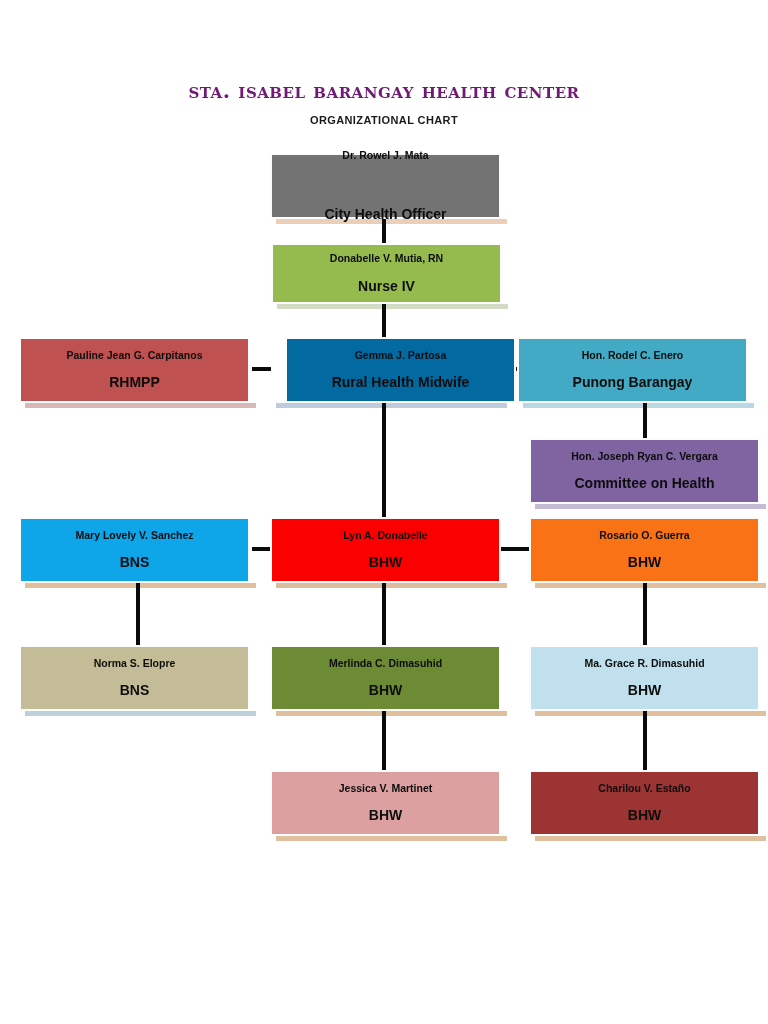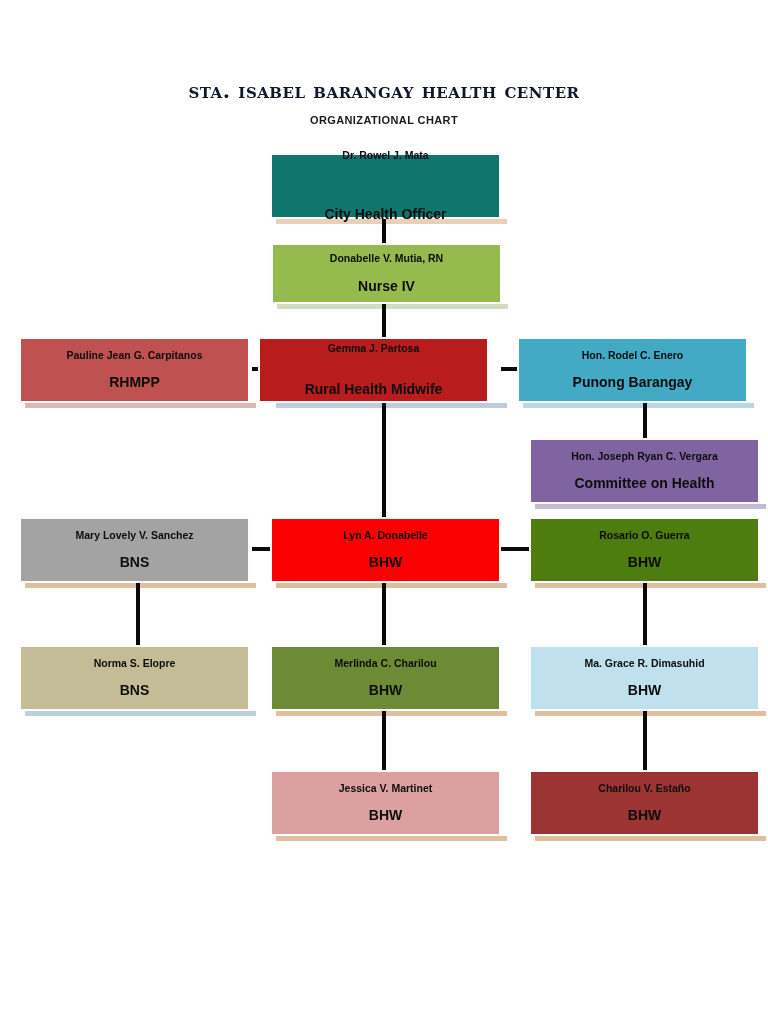--- a/index.html
+++ b/index.html
@@ -25,21 +25,21 @@
   .doc-title {
     position: absolute;
     left: 0;
     top: 78px;
     width: 768px;
     text-align: center;
     font-family: "DejaVu Serif", "Liberation Serif", serif;
     font-weight: bold;
     font-size: 21px;
     letter-spacing: 0.5px;
-    color: #0f172a;
+    color: #701a75;
     font-variant: small-caps;
     text-transform: lowercase;
   }
   .doc-subtitle {
     position: absolute;
     left: 0;
     top: 114px;
     width: 768px;
     text-align: center;
     font-size: 11px;
@@ -123,62 +123,62 @@
       <div class="conn" style="left: 382px; top: 403px; width: 4px; height: 115px; background: rgb(10, 10, 10);"></div>
       <div class="conn" style="left: 252px; top: 547px; width: 19px; height: 4px; background: rgb(10, 10, 10);"></div>
       <div class="conn" style="left: 501px; top: 547px; width: 29px; height: 4px; background: rgb(10, 10, 10);"></div>
       <div class="conn" style="left: 136px; top: 583px; width: 4px; height: 63px; background: rgb(10, 10, 10);"></div>
       <div class="conn" style="left: 382px; top: 583px; width: 4px; height: 63px; background: rgb(10, 10, 10);"></div>
       <div class="conn" style="left: 643px; top: 583px; width: 4px; height: 63px; background: rgb(10, 10, 10);"></div>
       <div class="conn" style="left: 382px; top: 702px; width: 4px; height: 69px; background: rgb(10, 10, 10);"></div>
       <div class="conn" style="left: 643px; top: 702px; width: 4px; height: 69px; background: rgb(10, 10, 10);"></div>
     </div>
   <div id="node-layer">
-      <div class="node" style="left: 270px; top: 153px; width: 231px; height: 66px; background: #0f766e; gap: 32px;">
+      <div class="node" style="left: 270px; top: 153px; width: 231px; height: 66px; background: #737373; gap: 32px;">
         <div class="name">Dr. Rowel J. Mata</div>
         <div class="role">City Health Officer</div>
       </div>
       <div class="node" style="left: 271px; top: 243px; width: 231px; height: 61px; background: rgb(149, 187, 79);">
         <div class="name">Donabelle V. Mutia, RN</div>
         <div class="role">Nurse IV</div>
       </div>
       <div class="node" style="left: 19px; top: 337px; width: 231px; height: 66px; background: rgb(191, 81, 80);">
         <div class="name">Pauline Jean G. Carpitanos</div>
         <div class="role">RHMPP</div>
       </div>
-      <div class="node" style="left: 258px; top: 337px; width: 231px; height: 66px; background: #b91c1c; justify-content: space-between;">
+      <div class="node" style="left: 285px; top: 337px; width: 231px; height: 66px; background: #0369a1;">
         <div class="name">Gemma J. Partosa</div>
         <div class="role">Rural Health Midwife</div>
       </div>
       <div class="node" style="left: 517px; top: 337px; width: 231px; height: 66px; background: rgb(66, 170, 196);">
         <div class="name">Hon. Rodel C. Enero</div>
         <div class="role">Punong Barangay</div>
       </div>
       <div class="node" style="left: 529px; top: 438px; width: 231px; height: 66px; background: rgb(128, 100, 162);">
         <div class="name">Hon. Joseph Ryan C. Vergara</div>
         <div class="role">Committee on Health</div>
       </div>
-      <div class="node" style="left: 19px; top: 517px; width: 231px; height: 66px; background: #a3a3a3;">
+      <div class="node" style="left: 19px; top: 517px; width: 231px; height: 66px; background: #0ea5e9;">
         <div class="name">Mary Lovely V. Sanchez</div>
         <div class="role">BNS</div>
       </div>
       <div class="node" style="left: 270px; top: 517px; width: 231px; height: 66px; background: rgb(251, 0, 0);">
         <div class="name">Lyn A. Donabelle</div>
         <div class="role">BHW</div>
       </div>
-      <div class="node" style="left: 529px; top: 517px; width: 231px; height: 66px; background: #4d7c0f;">
+      <div class="node" style="left: 529px; top: 517px; width: 231px; height: 66px; background: #f97316;">
         <div class="name">Rosario O. Guerra</div>
         <div class="role">BHW</div>
       </div>
       <div class="node" style="left: 19px; top: 645px; width: 231px; height: 66px; background: rgb(196, 188, 150);">
         <div class="name">Norma S. Elopre</div>
         <div class="role">BNS</div>
       </div>
       <div class="node" style="left: 270px; top: 645px; width: 231px; height: 66px; background: rgb(109, 139, 53);">
-        <div class="name">Merlinda C. Charilou</div>
+        <div class="name">Merlinda C. Dimasuhid</div>
         <div class="role">BHW</div>
       </div>
       <div class="node" style="left: 529px; top: 645px; width: 231px; height: 66px; background: rgb(191, 224, 236);">
         <div class="name">Ma. Grace R. Dimasuhid</div>
         <div class="role">BHW</div>
       </div>
       <div class="node" style="left: 270px; top: 770px; width: 231px; height: 66px; background: rgb(220, 160, 160);">
         <div class="name">Jessica V. Martinet</div>
         <div class="role">BHW</div>
       </div>

